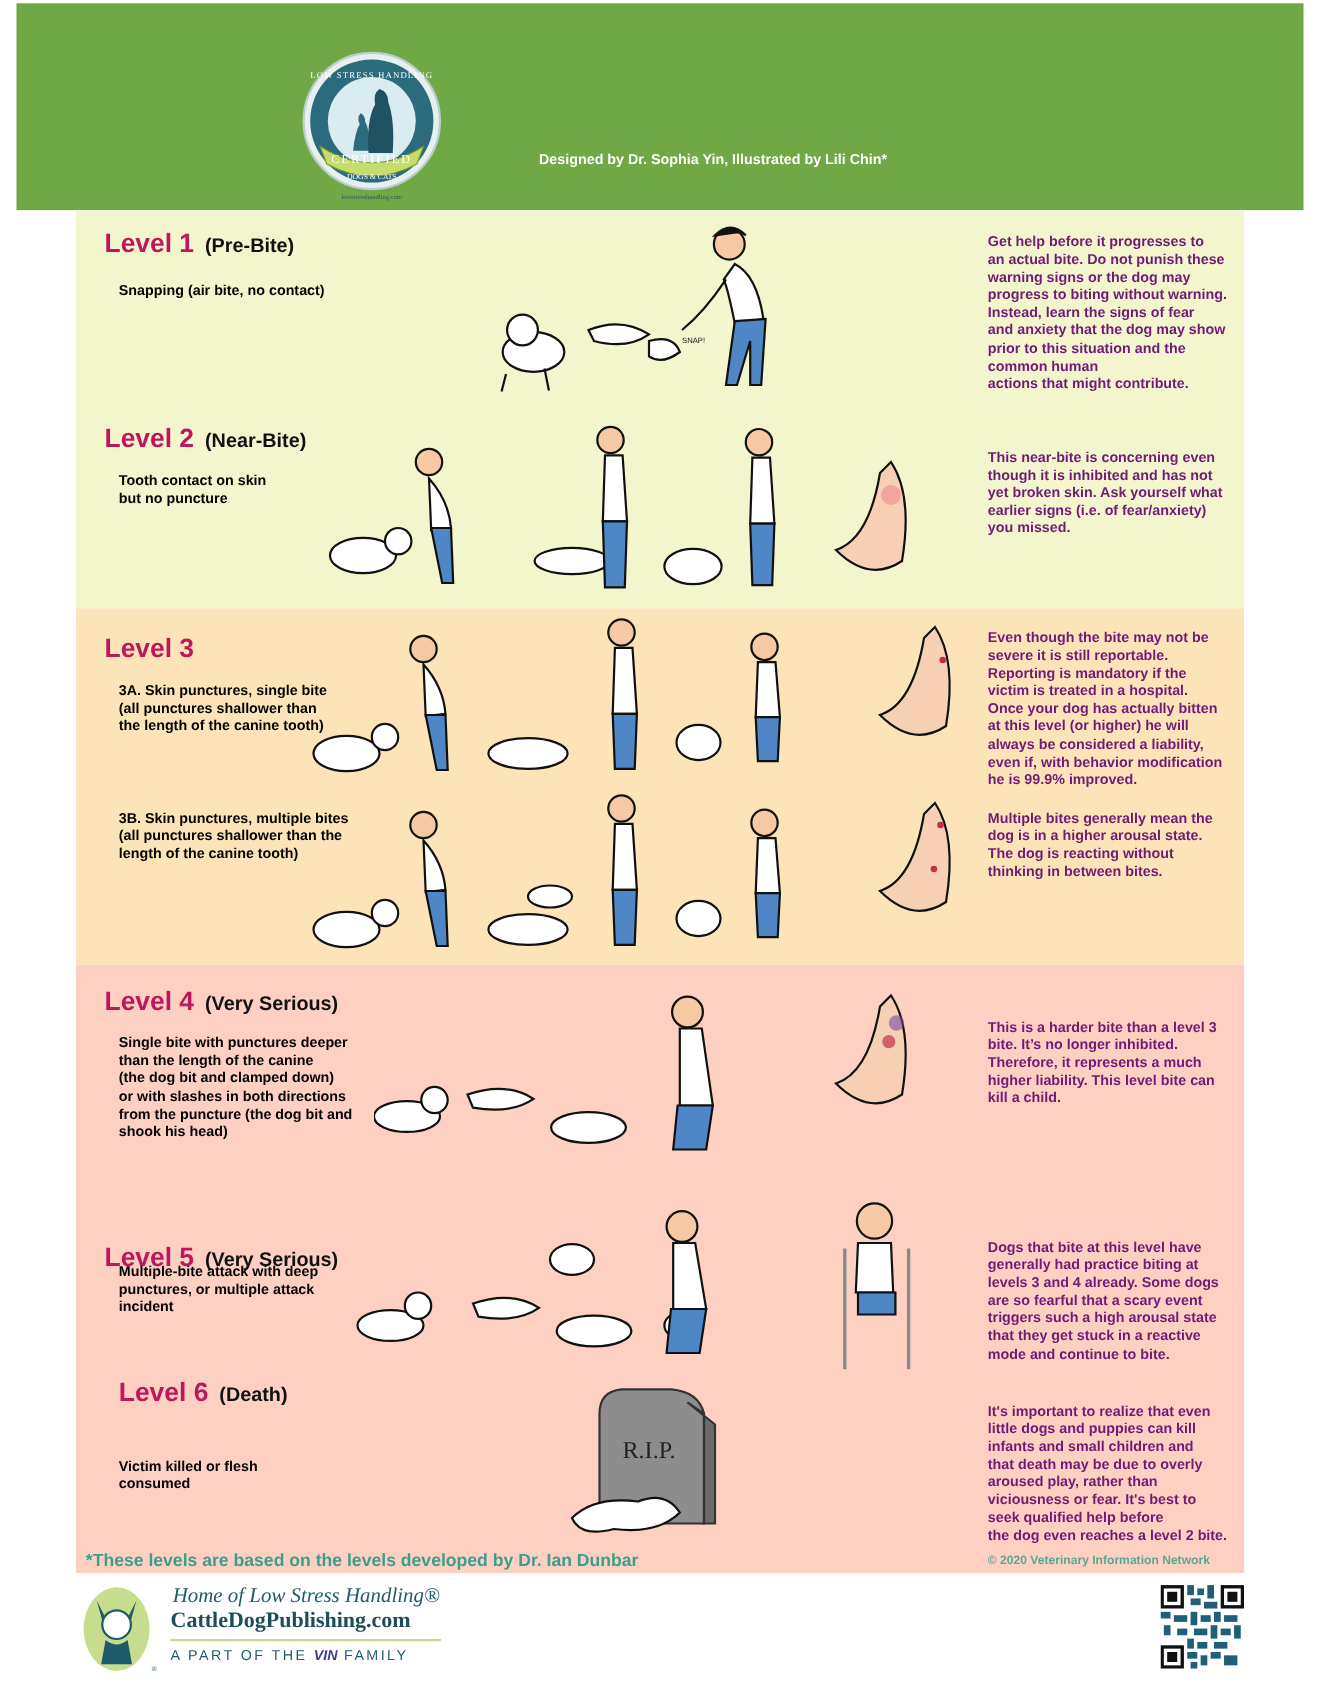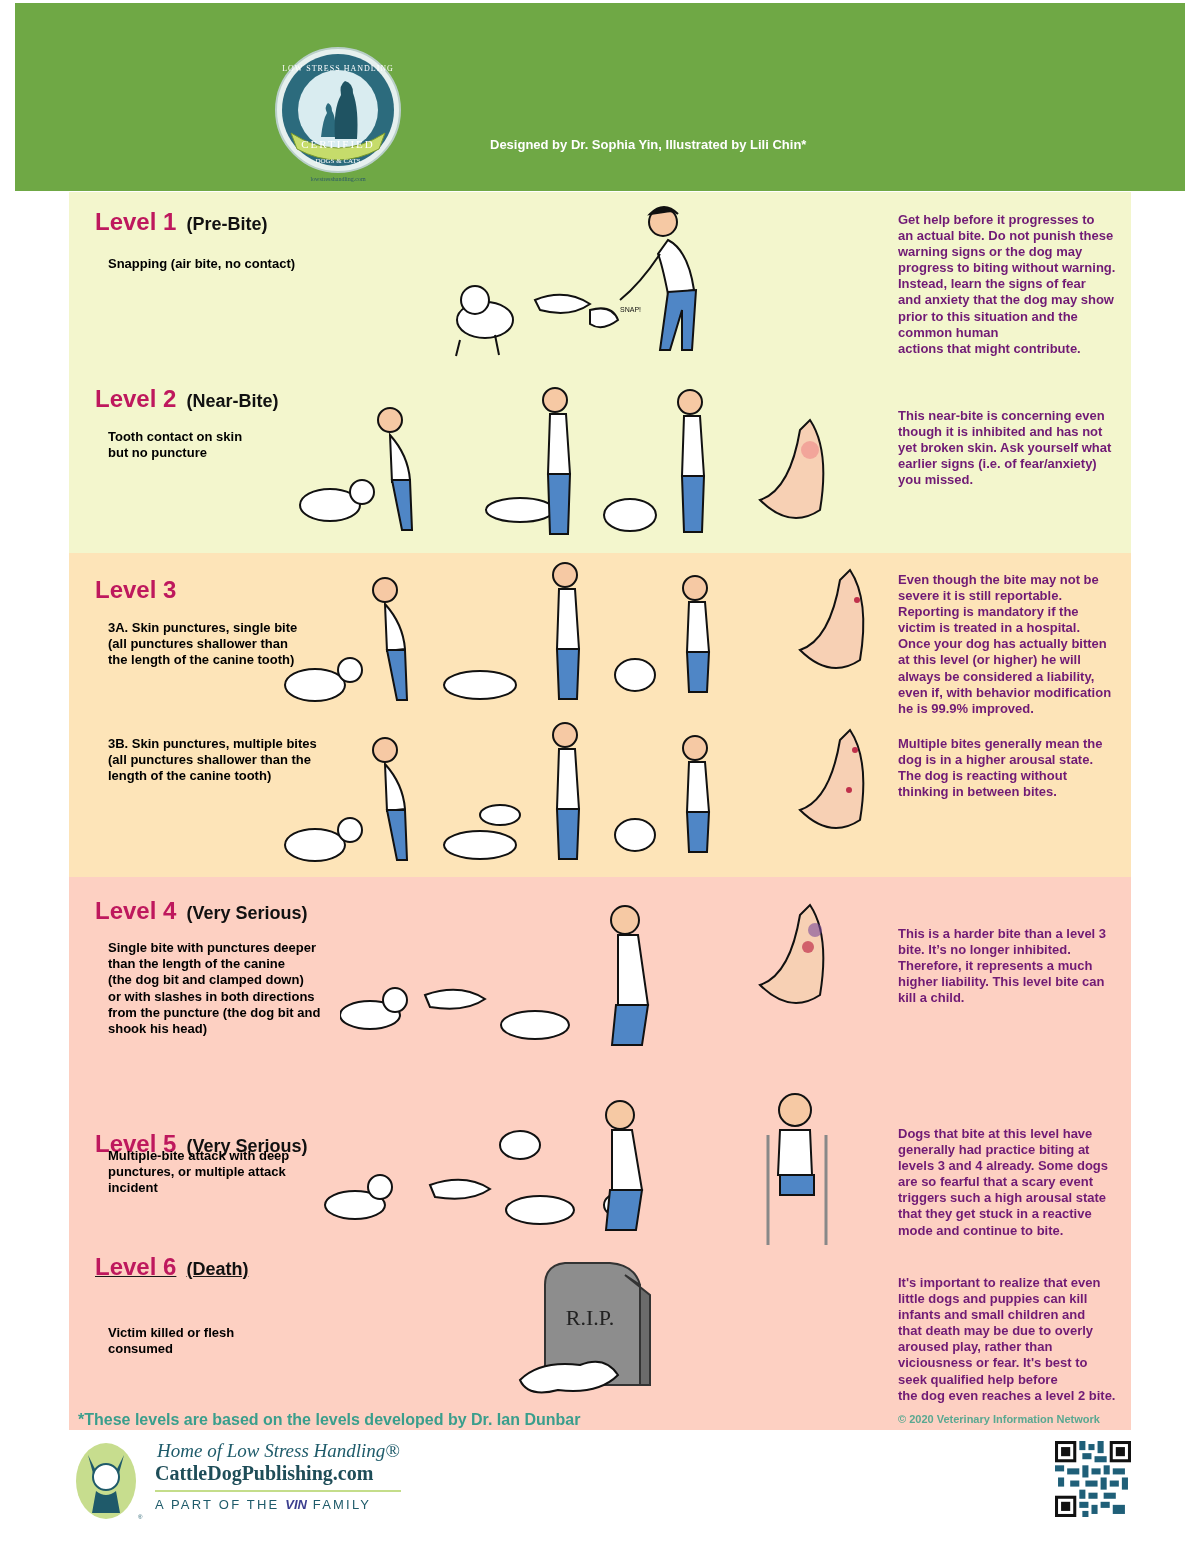--- a/index.html
+++ b/index.html
@@ -229,21 +229,21 @@
   </g>
 </svg>
 <div class="note" style="top:1126px;">Dogs that bite at this level have
 generally had practice biting at
 levels 3 and 4 already.  Some dogs
 are so fearful that a scary event
 triggers such a high arousal state
 that they get stuck in a reactive
 mode and continue to bite.</div>
 
-<div class="lvl-title" style="left:95px; top:1253px;text-decoration:underline;">
+<div class="lvl-title" style="left:108px; top:1253px;">
   <span class="lvl-num">Level 6</span><span class="lvl-sub">(Death)</span>
 </div>
 <div class="desc" style="left:108px; top:1325px;">Victim killed or flesh
 consumed</div>
 <svg class="illus" style="left:510px; top:1255px;" width="170" height="140" viewBox="0 0 170 140">
   <path d="M35 130 L35 30 Q35 10 55 8 L100 8 Q125 10 130 30 L130 130 Z" fill="#8d8d8d" stroke="#333" stroke-width="2"></path>
   <path d="M115 20 L140 40 L140 130 L130 130 L130 30 Z" fill="#6b6b6b" stroke="#333" stroke-width="2"></path>
   <text x="80" y="70" text-anchor="middle" font-family="Liberation Serif, serif" font-size="22" fill="#222">R.I.P.</text>
   <path d="M10 125 q20 -20 60 -15 q25 -10 38 10 q-20 20 -60 15 q-30 8 -38 -10 z" fill="#fff" stroke="#111" stroke-width="2"></path>
 </svg>

